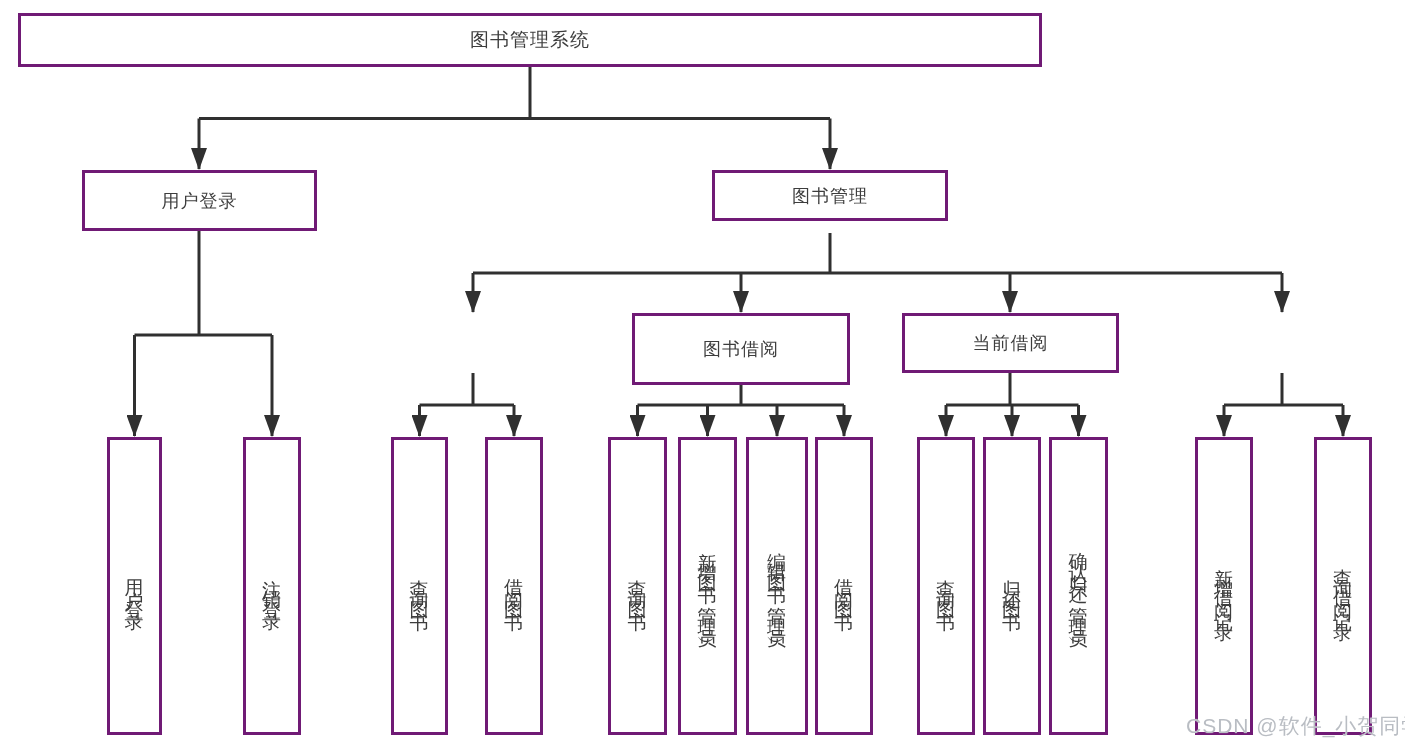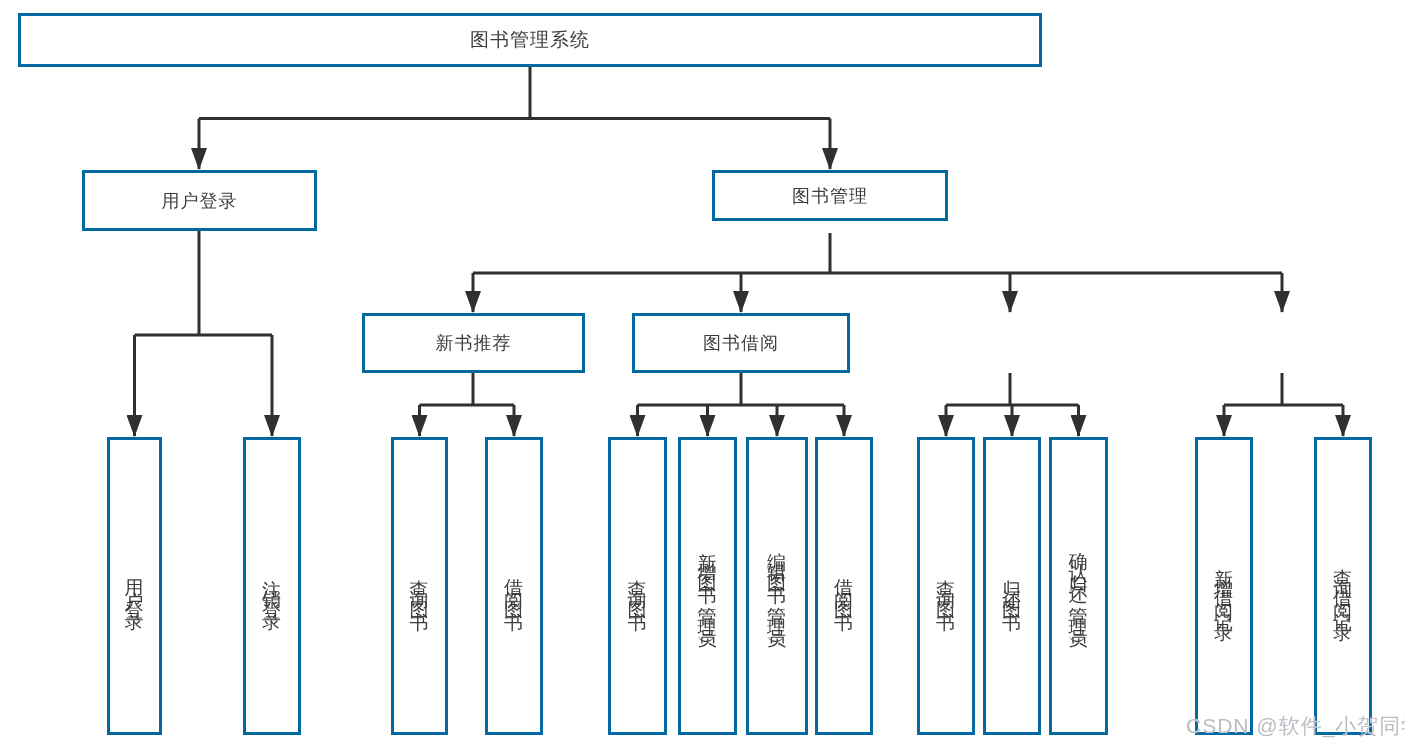--- a/index.html
+++ b/index.html
@@ -7,21 +7,21 @@
     position:relative;
     width:1405px;height:747px;
     background:#ffffff;
     font-family:"Liberation Sans","DejaVu Sans",sans-serif;
     overflow:hidden;
   }
   #connectors{position:absolute;left:0;top:0;z-index:1;}
   .node{
     position:absolute;
     box-sizing:border-box;
-    border:3px solid #0369a1;
+    border:3px solid #701a75;
     background:#ffffff;
     display:flex;
     align-items:center;
     justify-content:center;
     color:#3d3d3d;
     z-index:2;
   }
   .hnode{
     font-size:18px;
     letter-spacing:1px;
@@ -96,22 +96,22 @@
       <path d="M1224 405 V436" marker-end="url(#arw)"></path>
       <path d="M1343 405 V436" marker-end="url(#arw)"></path>
     </g>
   </svg>
 
   <div class="node hnode root-node" style="left:18px;top:13px;width:1024px;height:54px">图书管理系统</div>
 
   <div class="node hnode" style="left:82px;top:170px;width:235px;height:61px">用户登录</div>
   <div class="node hnode" style="left:712px;top:170px;width:236px;height:51px">图书管理</div>
 
-  <div class="node hnode" style="left:362px;top:313px;width:223px;height:60px">新书推荐</div>
-  <div class="node hnode" style="left:632px;top:313px;width:218px;height:60px">图书借阅</div>
+  <div class="node hnode" style="left:632px;top:313px;width:218px;height:72px">图书借阅</div>
+  <div class="node hnode" style="left:902px;top:313px;width:217px;height:60px">当前借阅</div>
 
   <div class="node leaf" style="left:107px;width:55px">用户登录</div>
   <div class="node leaf" style="left:243px;width:58px">注销登录</div>
 
   <div class="node leaf" style="left:391px;width:57px">查询图书</div>
   <div class="node leaf" style="left:485px;width:58px">借阅图书</div>
 
   <div class="node leaf" style="left:608px;width:59px">查询图书</div>
   <div class="node leaf" style="left:678px;width:59px">新增图书（管理员）</div>
   <div class="node leaf" style="left:746px;width:62px">编辑图书（管理员）</div>

